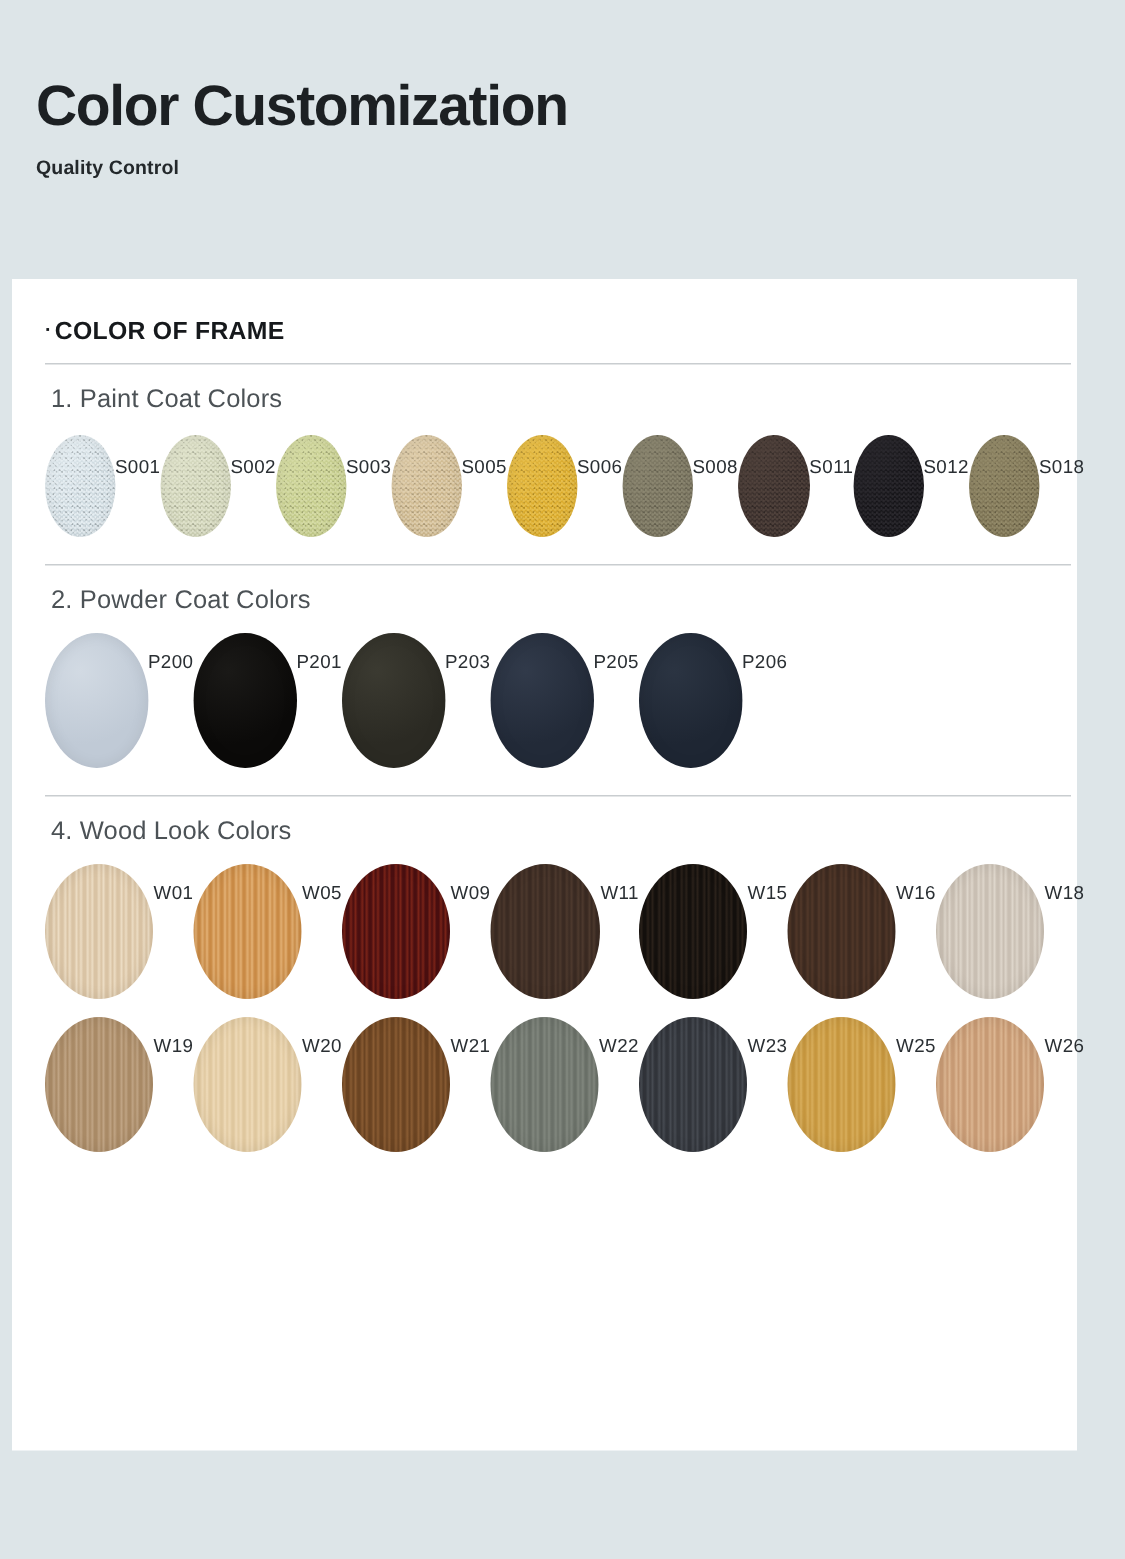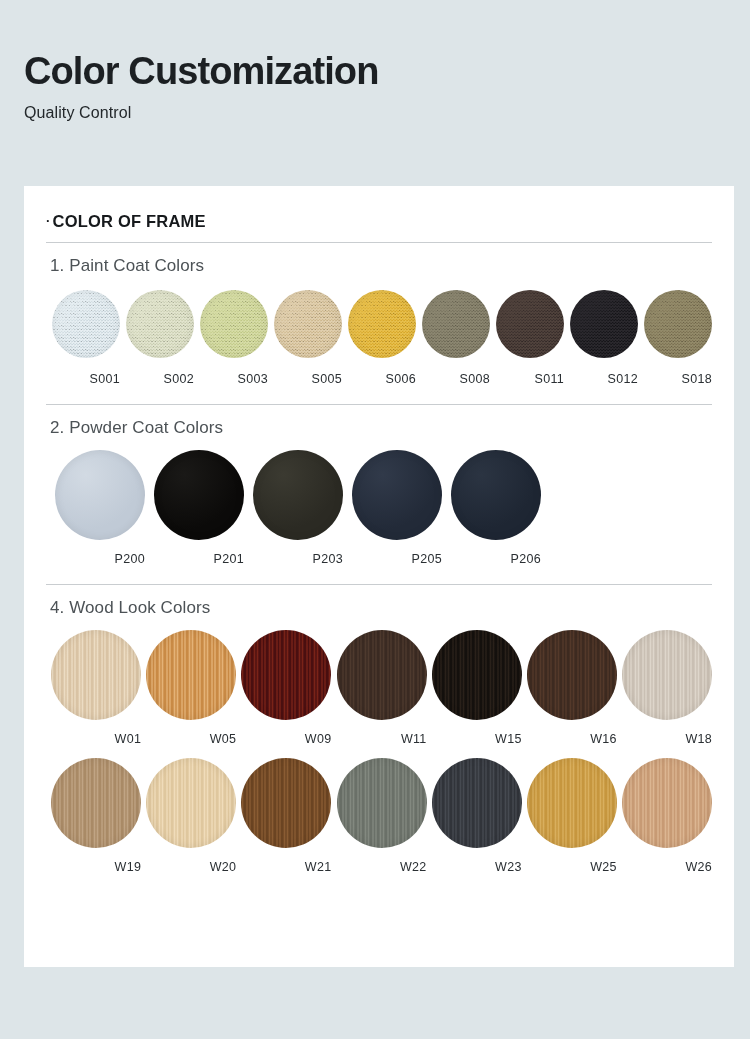--- a/index.html
+++ b/index.html
@@ -19,35 +19,35 @@
   .header { padding: 52px 0 0 24px; }
   .main-title {
     font-size: 38px;
     font-weight: bold;
     color: #1c2023;
     letter-spacing: -0.9px;
     line-height: 1.05;
   }
   .sub-title {
     margin-top: 12px;
-    font-size: 16px;
-    font-weight: 400;
+    font-size: 13px;
+    font-weight: 700;
     color: #23282b;
     letter-spacing: 0.1px;
   }
 
   
   .card {
     position: absolute;
-    left: 24px;
+    left: 8px;
     top: 186px;
     width: 710px;
     height: 781px;
     background: #ffffff;
-    padding: 26px 22px 0 22px;
+    padding: 26px 4px 0 22px;
   }
 
   .section-head {
     font-size: 16.5px;
     font-weight: bold;
     color: #16191c;
     letter-spacing: 0.2px;
     padding-bottom: 11px;
   }
   .section-head .bullet {
@@ -70,22 +70,22 @@
   }
 
   
   .swatch-row {
     display: flex;
     justify-content: flex-start;
     margin-top: 12px;
   }
   .swatch-cell {
     display: flex;
-    flex-direction: column;
-    align-items: flex-end;
+    flex-direction: row;
+    align-items: flex-start;
   }
 
   .swatch {
     border-radius: 50%;
     position: relative;
     overflow: hidden;
     background-size: cover;
   }
   .swatch::after {
     content: "";

